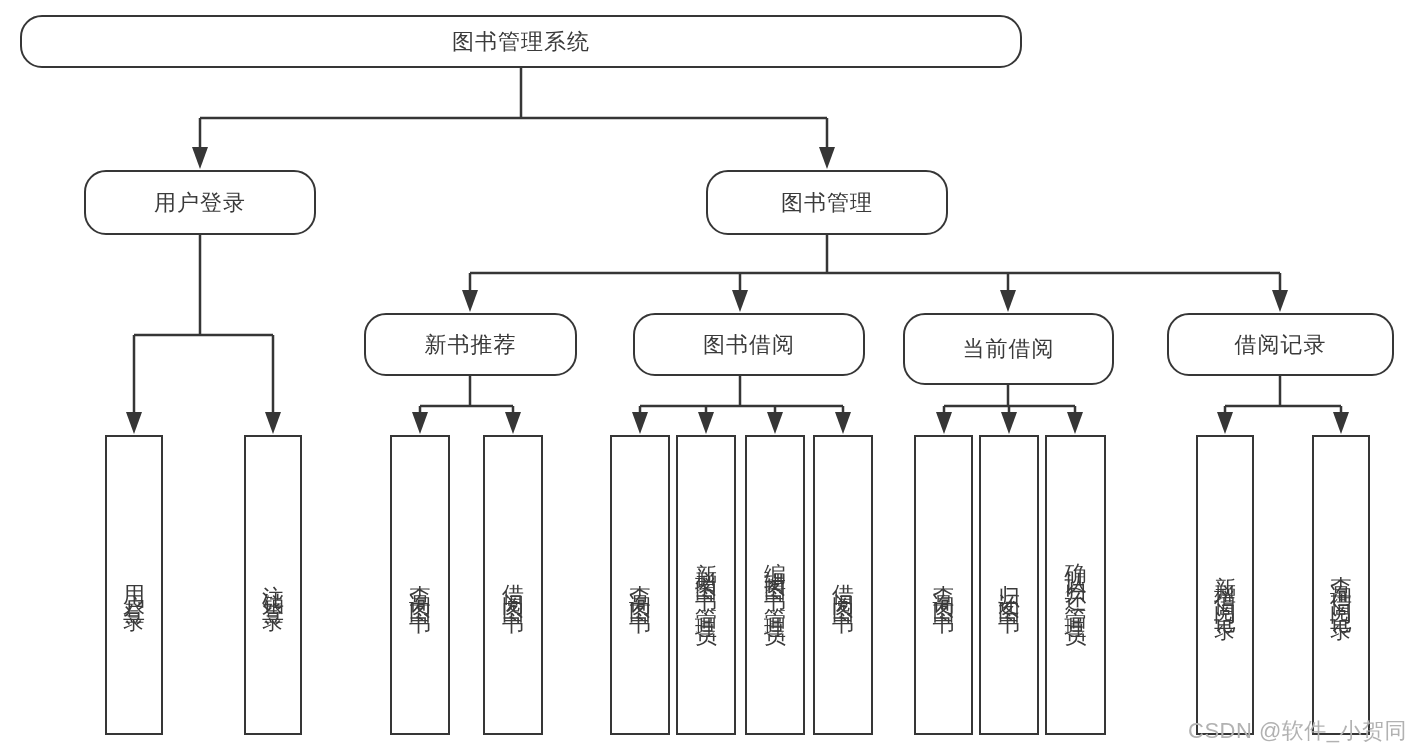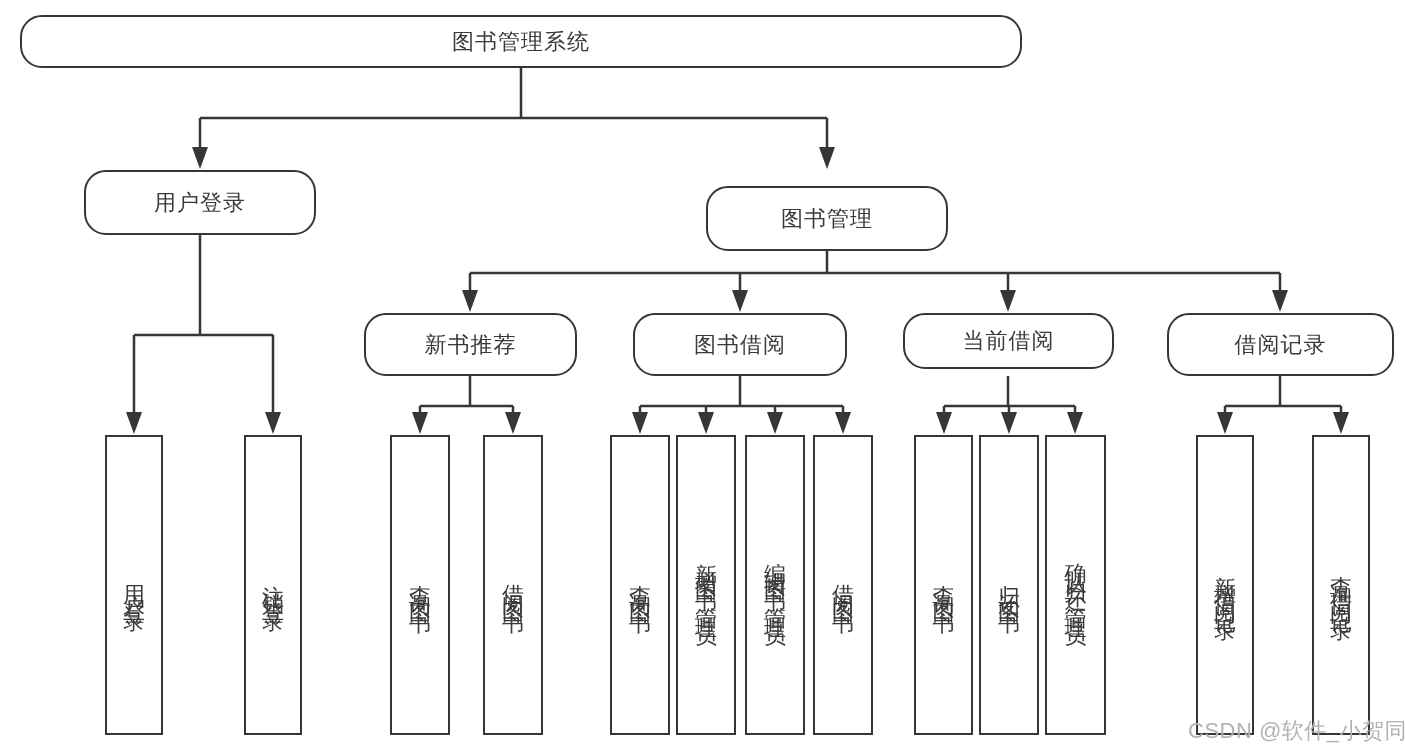--- a/index.html
+++ b/index.html
@@ -79,25 +79,25 @@
       <polygon points="1001,412 1017,412 1009,434"></polygon>
       <polygon points="1067,412 1083,412 1075,434"></polygon>
       <polygon points="1217,412 1233,412 1225,434"></polygon>
       <polygon points="1333,412 1349,412 1341,434"></polygon>
     </g>
   </svg>
 
   <div class="box h" style="left:20px;top:15px;width:1002px;height:53px;">图书管理系统</div>
 
   <div class="box h" style="left:84px;top:170px;width:232px;height:65px;">用户登录</div>
-  <div class="box h" style="left:706px;top:170px;width:242px;height:65px;margin-top:16px;">图书管理</div>
+  <div class="box h" style="left:706px;top:170px;width:242px;height:65px;">图书管理</div>
 
   <div class="box h" style="left:364px;top:313px;width:213px;height:63px;text-align:right;">新书推荐</div>
-  <div class="box h" style="left:633px;top:313px;width:214px;height:63px;">图书借阅</div>
-  <div class="box h" style="left:903px;top:313px;width:211px;height:56px;">当前借阅</div>
+  <div class="box h" style="left:633px;top:313px;width:232px;height:63px;">图书借阅</div>
+  <div class="box h" style="left:903px;top:313px;width:211px;height:72px;">当前借阅</div>
   <div class="box h" style="left:1167px;top:313px;width:227px;height:63px;">借阅记录</div>
 
   <div class="box v" style="left:105px;top:435px;width:58px;height:300px;">用户登录</div>
   <div class="box v" style="left:244px;top:435px;width:58px;height:300px;">注销登录</div>
 
   <div class="box v" style="left:390px;top:435px;width:60px;height:300px;">查询图书</div>
   <div class="box v" style="left:483px;top:435px;width:60px;height:300px;">借阅图书</div>
 
   <div class="box v" style="left:610px;top:435px;width:60px;height:300px;">查询图书</div>
   <div class="box v" style="left:676px;top:435px;width:60px;height:300px;">新增图书（管理员）</div>

